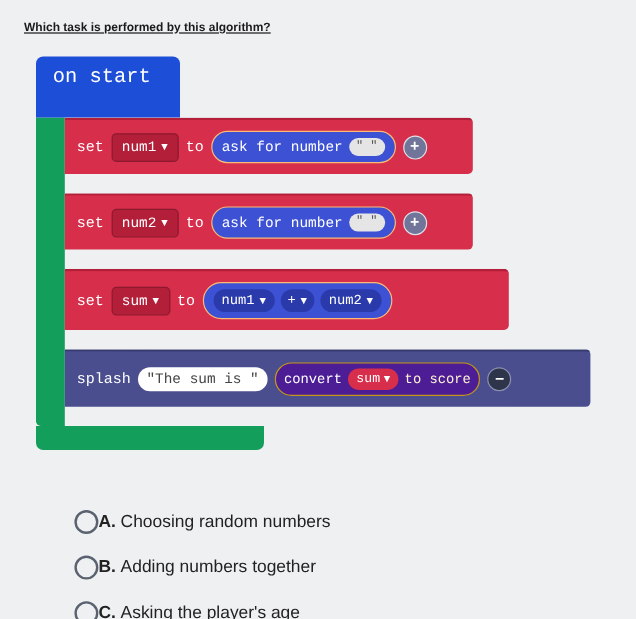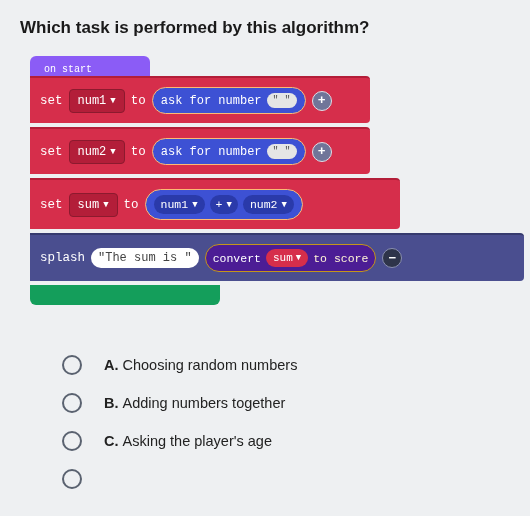--- a/index.html
+++ b/index.html
@@ -4,28 +4,28 @@
   <style>
     * { box-sizing: border-box; margin: 0; padding: 0; }
     body {
       font-family: Arial, Helvetica, sans-serif;
       background: #eef0f2;
       width: 530px;
       height: 516px;
       padding: 18px 20px;
       color: #1a1a1a;
     }
-    h3 { font-size: 17px; font-weight: 600; margin-bottom: 18px; }
+    h3 { font-size: 10px; font-weight: 600; margin-bottom: 18px; text-decoration: underline; }
     .code-area { margin-left: 10px; margin-bottom: 50px; }
     .hat {
-      background: #8b5cf6;
-      color: #fff;
-      font-family: 'Courier New', monospace;
-      font-size: 10px;
-      padding: 8px 14px 1px 14px;
+      background: #1d4ed8;
+      color: #fff;
+      font-family: 'Courier New', monospace;
+      font-size: 17px;
+      padding: 8px 14px 24px 14px;
       width: 120px;
       border-radius: 6px 6px 0 0;
       position: relative;
     }
     .container-body {
       display: flex;
     }
     .container-spine {
       width: 24px;
       background: #149e5b;
@@ -44,21 +44,21 @@
       font-family: 'Courier New', monospace;
       font-size: 12.5px;
       padding: 9px 10px;
       display: flex;
       align-items: center;
       gap: 6px;
       border-top: 2px solid #b31e39;
       flex-wrap: nowrap;
       position: relative;
       border-radius: 0 4px 4px 0;
-      margin-bottom: 4px;
+      margin-bottom: 16px;
     }
     .splash-block {
       background: #4a4e8f;
       border-top: 2px solid #363a6e;
     }
     .slot {
       background: #b31e39;
       border-radius: 4px;
       padding: 4px 8px;
       display: inline-flex;
@@ -142,21 +142,21 @@
       gap: 3px;
       font-size: 11px;
     }
     .totext { color: #fff3d6; }
     .answers {
       margin-left: 42px;
     }
     .answer {
       display: flex;
       align-items: center;
-      gap: 22px;
+      gap: 0;
       margin-bottom: 18px;
       font-size: 14.5px;
       color: #222;
     }
     .radio {
       width: 20px;
       height: 20px;
       border: 2px solid #5a6270;
       border-radius: 50%;
       flex-shrink: 0;
@@ -218,21 +218,21 @@
             <span>+</span>
             <span class="chevron">▼</span>
           </span>
           <span class="blue-reporter-nested">
             <span>num2</span>
             <span class="chevron">▼</span>
           </span>
         </span>
       </div>
 
-      <div class="block splash-block" style="width:494px;">
+      <div class="block splash-block" style="width:438px;">
         <span>splash</span>
         <span class="str-lit">"The sum is "</span>
         <span class="yellow-reporter">
           <span>convert</span>
           <span class="red-pill">
             <span>sum</span>
             <span class="chevron">▼</span>
           </span>
           <span class="totext">to score</span>
         </span>

